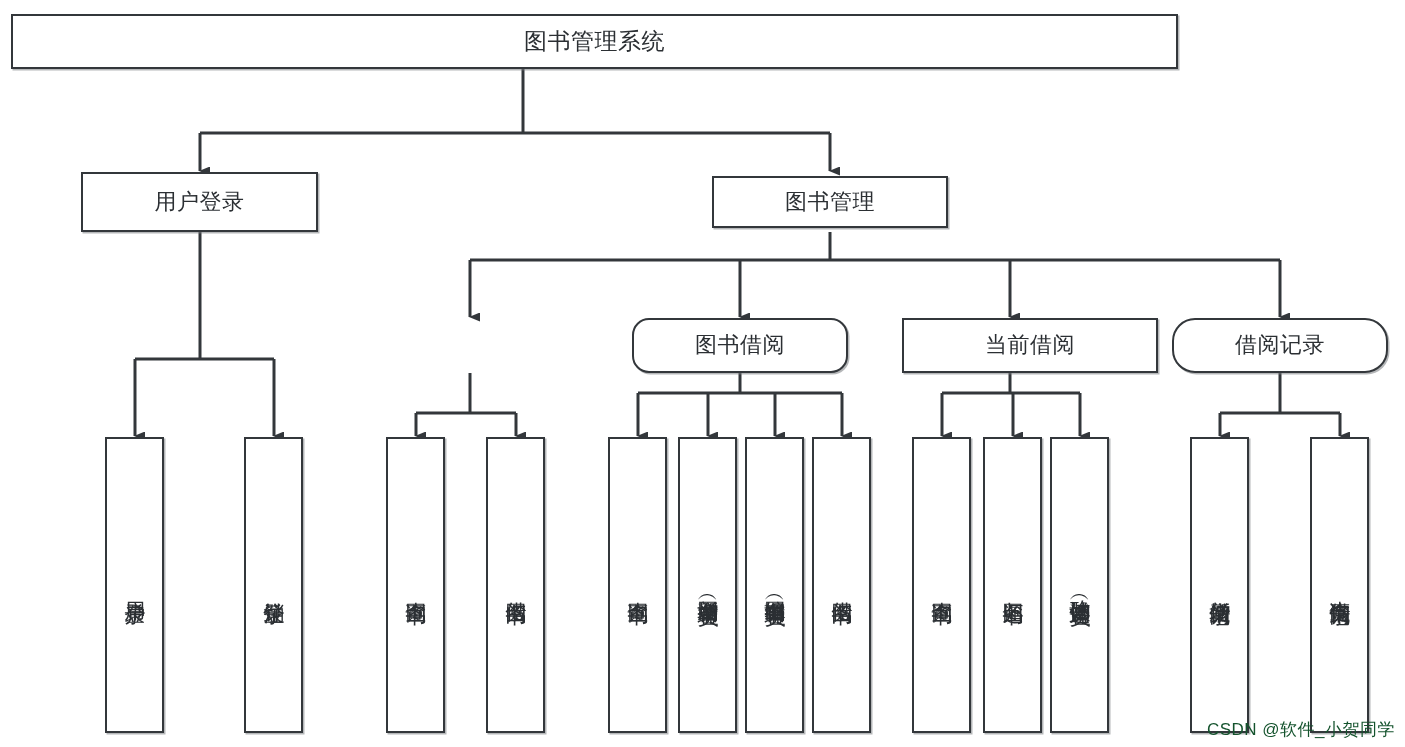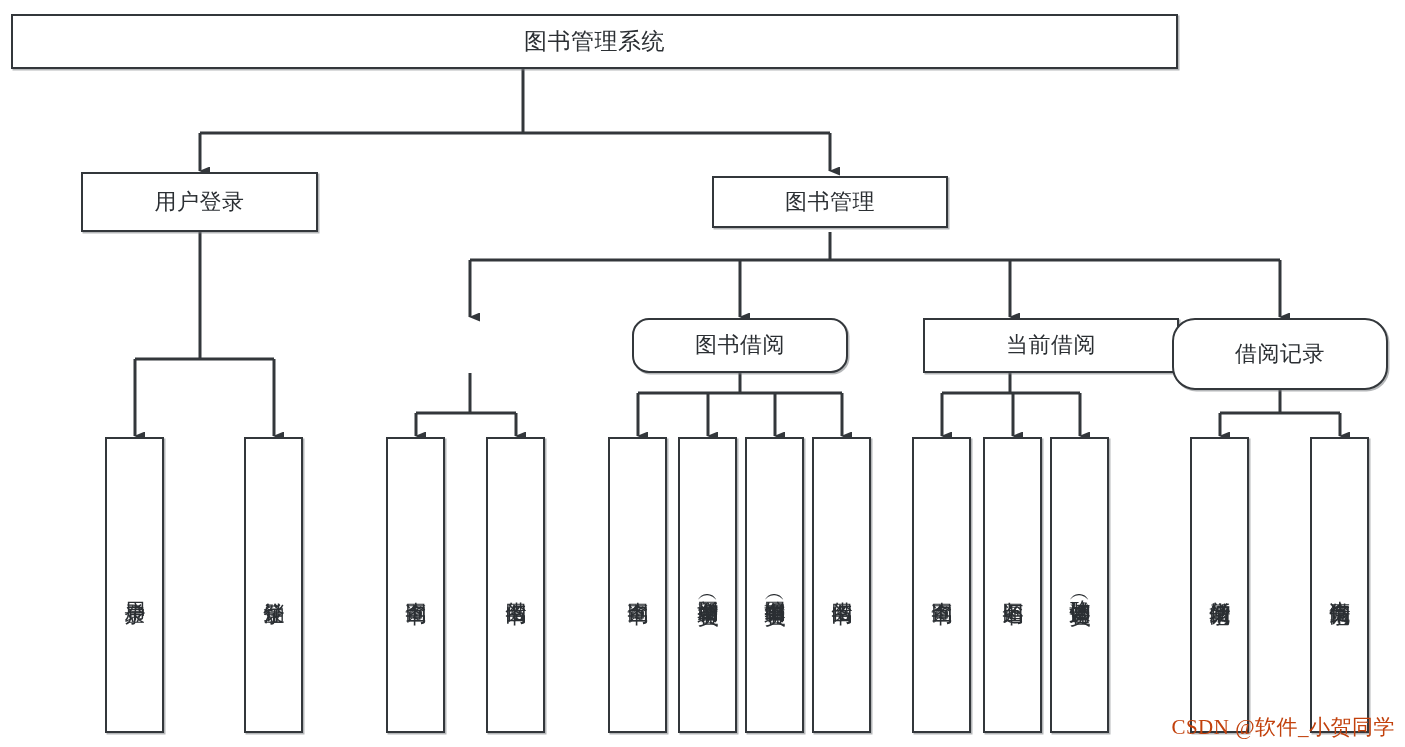--- a/index.html
+++ b/index.html
@@ -56,25 +56,24 @@
     left: 0;
     top: 0;
     width: 1405px;
     height: 747px;
     pointer-events: none;
   }
   .watermark {
     position: absolute;
     right: 10px;
     bottom: 6px;
-    font-size: 21px;
-    color: #c2410c;
+    font-size: 17px;
+    color: #14532d;
     letter-spacing: 0.5px;
     white-space: nowrap;
-    font-family: Liberation Serif, serif;
   }
 </style>
 </head>
 <body>
 
 <div id="diagram-root">
 
   <svg class="connectors" viewBox="0 0 1405 747" preserveAspectRatio="none" aria-hidden="true">
     <defs>
       <marker id="arrowhead" markerWidth="9" markerHeight="11" refX="4.5" refY="10" orient="auto" markerUnits="userSpaceOnUse">
@@ -125,24 +124,24 @@
   <div class="node-box lvl2" style="left: 81px; top: 172px; width: 237px; height: 60px;">
     <span class="node-label">用户登录</span>
   </div>
   <div class="node-box lvl2" style="left: 712px; top: 176px; width: 236px; height: 52px;">
     <span class="node-label">图书管理</span>
   </div>
 
   <div class="node-box lvl3" style="left: 632px; top: 318px; width: 216px; height: 55px; border-radius: 17px;">
     <span class="node-label">图书借阅</span>
   </div>
-  <div class="node-box lvl3" style="left: 902px; top: 318px; width: 256px; height: 55px; margin-left: 21px;">
+  <div class="node-box lvl3" style="left: 902px; top: 318px; width: 256px; height: 55px;">
     <span class="node-label">当前借阅</span>
   </div>
-  <div class="node-box lvl3" style="left: 1172px; top: 318px; width: 216px; height: 72px; border-radius: 23px;">
+  <div class="node-box lvl3" style="left: 1172px; top: 318px; width: 216px; height: 55px; border-radius: 23px;">
     <span class="node-label">借阅记录</span>
   </div>
 
   <div class="node-box vertical" style="left: 105px; top: 437px; width: 59px; height: 296px;">
     <span class="node-label">用户登录</span>
   </div>
   <div class="node-box vertical" style="left: 244px; top: 437px; width: 59px; height: 296px;">
     <span class="node-label">注销登录</span>
   </div>
 

